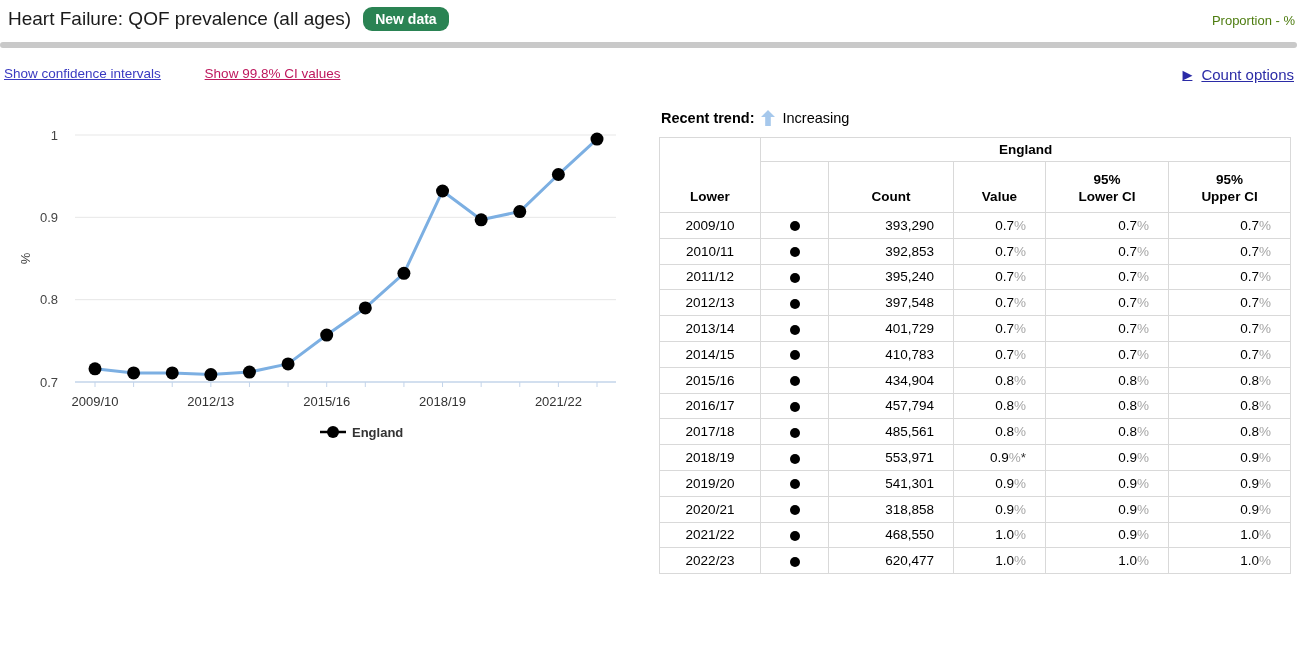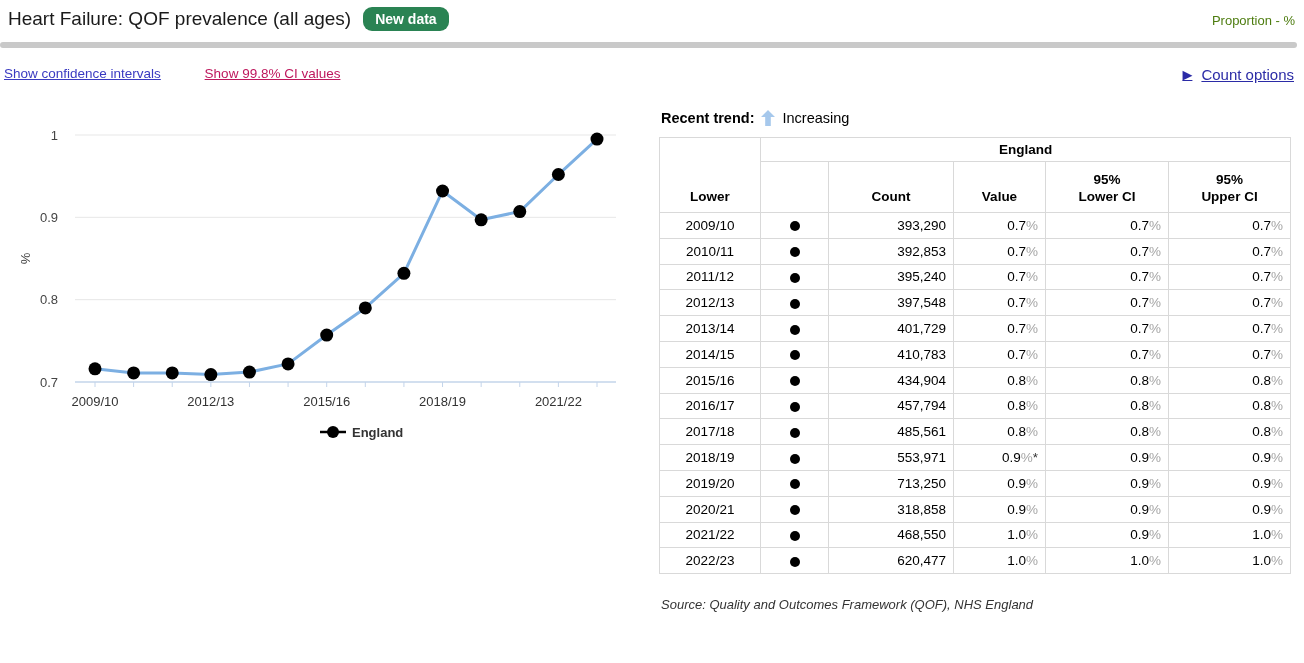--- a/index.html
+++ b/index.html
@@ -26,21 +26,21 @@
   .trend-icon { display: inline-block; line-height: 0; }
 
   table.data-table { border-collapse: collapse; width: 631px; font-size: 13.5px; table-layout: fixed; background: #fff; }
   .data-table th, .data-table td { border: 1px solid #d9d9d9; }
   .data-table th { font-weight: bold; text-align: center; }
   th.region-h { height: 24px; }
   th.period-h, th.col-h { height: 51px; vertical-align: bottom; padding-bottom: 6px; white-space: pre-line; line-height: 1.25; }
   .data-table td { height: 25.8px; }
   .c-period { text-align: center; }
   .c-marker { text-align: center; }
-  .c-num { text-align: right; padding-right: 7px; }
+  .c-num { text-align: right; padding-right: 19px; }
   .dot { display: inline-block; width: 10px; height: 10px; border-radius: 50%; background: #000; vertical-align: middle; }
   .pct { color: #a6a6a6; }
   .note { color: #333; }
 
   .source { font-style: italic; font-size: 13px; color: #333; margin-top: 23px; margin-left: 2px; }
   .def-link { display: inline-block; margin-top: 15px; margin-left: 2px; font-size: 13.5px; text-decoration: underline; cursor: pointer; }
 </style>
 </head>
 <body>
 
@@ -225,21 +225,21 @@
           <td class="c-period">2018/19</td>
           <td class="c-marker"><span class="dot"></span></td>
           <td class="c-num">553,971</td>
           <td class="c-num">0.9<span class="pct">%</span><span class="note">*</span></td>
           <td class="c-num">0.9<span class="pct">%</span></td>
           <td class="c-num">0.9<span class="pct">%</span></td>
         </tr>
         <tr>
           <td class="c-period">2019/20</td>
           <td class="c-marker"><span class="dot"></span></td>
-          <td class="c-num">713,250</td>
+          <td class="c-num">541,301</td>
           <td class="c-num">0.9<span class="pct">%</span></td>
           <td class="c-num">0.9<span class="pct">%</span></td>
           <td class="c-num">0.9<span class="pct">%</span></td>
         </tr>
         <tr>
           <td class="c-period">2020/21</td>
           <td class="c-marker"><span class="dot"></span></td>
           <td class="c-num">318,858</td>
           <td class="c-num">0.9<span class="pct">%</span></td>
           <td class="c-num">0.9<span class="pct">%</span></td>
@@ -257,14 +257,13 @@
           <td class="c-period">2022/23</td>
           <td class="c-marker"><span class="dot"></span></td>
           <td class="c-num">620,477</td>
           <td class="c-num">1.0<span class="pct">%</span></td>
           <td class="c-num">1.0<span class="pct">%</span></td>
           <td class="c-num">1.0<span class="pct">%</span></td>
         </tr>
       </tbody>
   </table>
 
-  <div class="source">Source: Quality and Outcomes Framework (QOF), NHS England</div>
 </div>
 
 </body></html>

